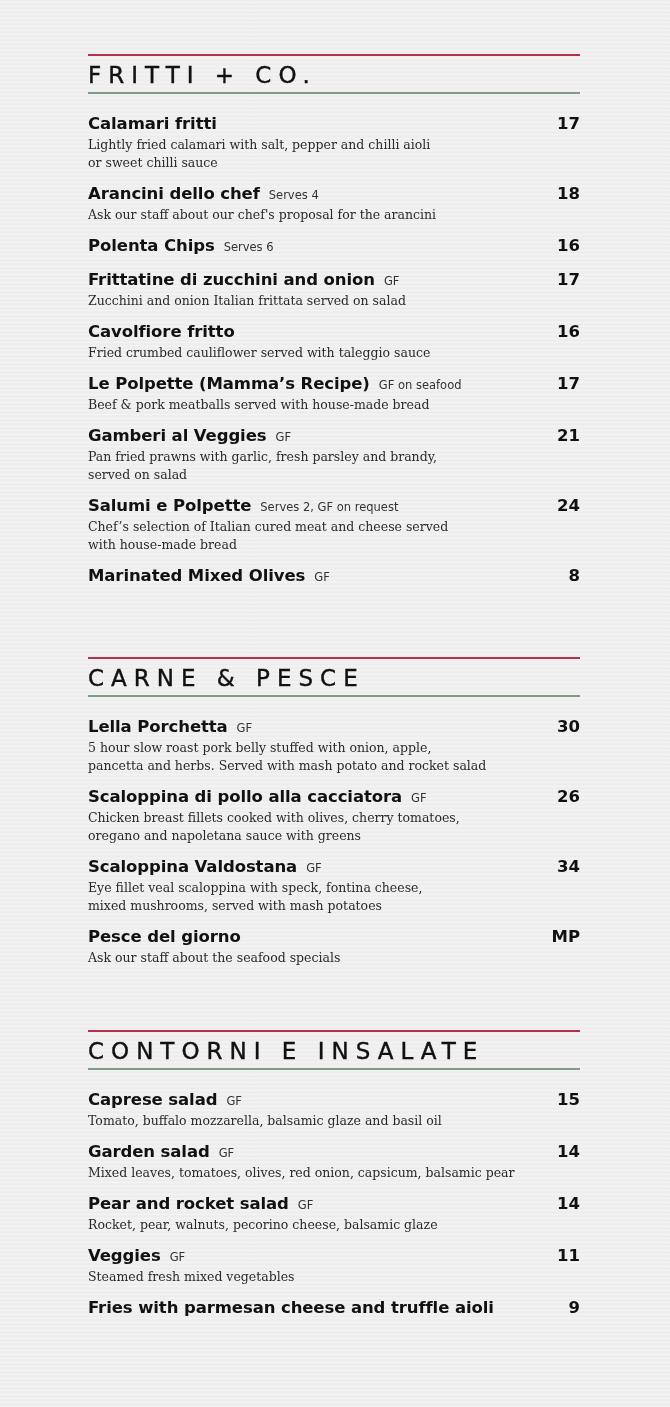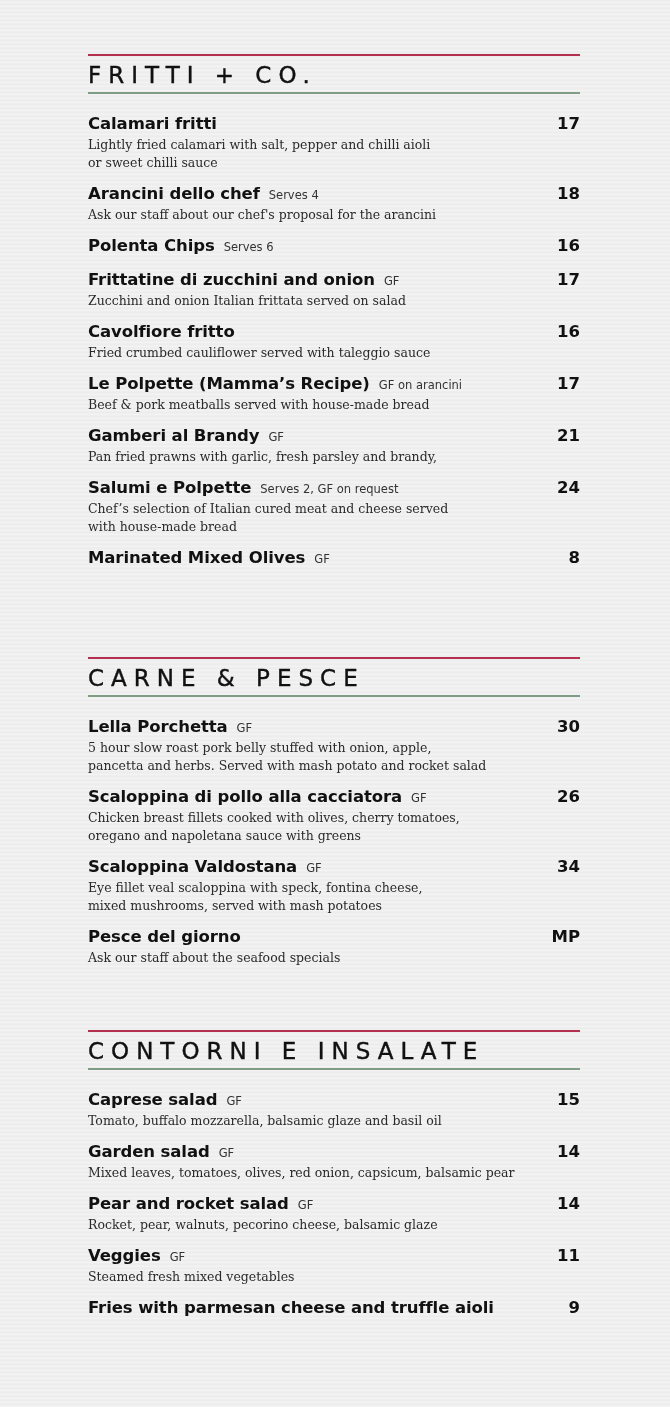--- a/index.html
+++ b/index.html
@@ -91,32 +91,33 @@
         <div class="item">
           <div class="item-head">
             <span class="item-name">Cavolfiore fritto</span>
             <span class="item-price">16</span>
           </div>
           <div class="item-desc">Fried crumbed cauliflower served with taleggio sauce</div>
         </div>
         <div class="item">
           <div class="item-head">
             <span class="item-name">Le Polpette (Mamma’s Recipe)</span>
-            <span class="item-note">GF on arancini</span>
+            <span class="item-note">GF on seafood</span>
             <span class="item-price">17</span>
           </div>
           <div class="item-desc">Beef &amp; pork meatballs served with house-made bread</div>
         </div>
         <div class="item">
           <div class="item-head">
-            <span class="item-name">Gamberi al Brandy</span>
+            <span class="item-name">Gamberi al Veggies</span>
             <span class="item-note">GF</span>
             <span class="item-price">21</span>
           </div>
           <div class="item-desc">Pan fried prawns with garlic, fresh parsley and brandy,</div>
+          <div class="item-desc">served on salad</div>
         </div>
         <div class="item">
           <div class="item-head">
             <span class="item-name">Salumi e Polpette</span>
             <span class="item-note">Serves 2, GF on request</span>
             <span class="item-price">24</span>
           </div>
           <div class="item-desc">Chef’s selection of Italian cured meat and cheese served</div>
           <div class="item-desc">with house-made bread</div>
         </div>

